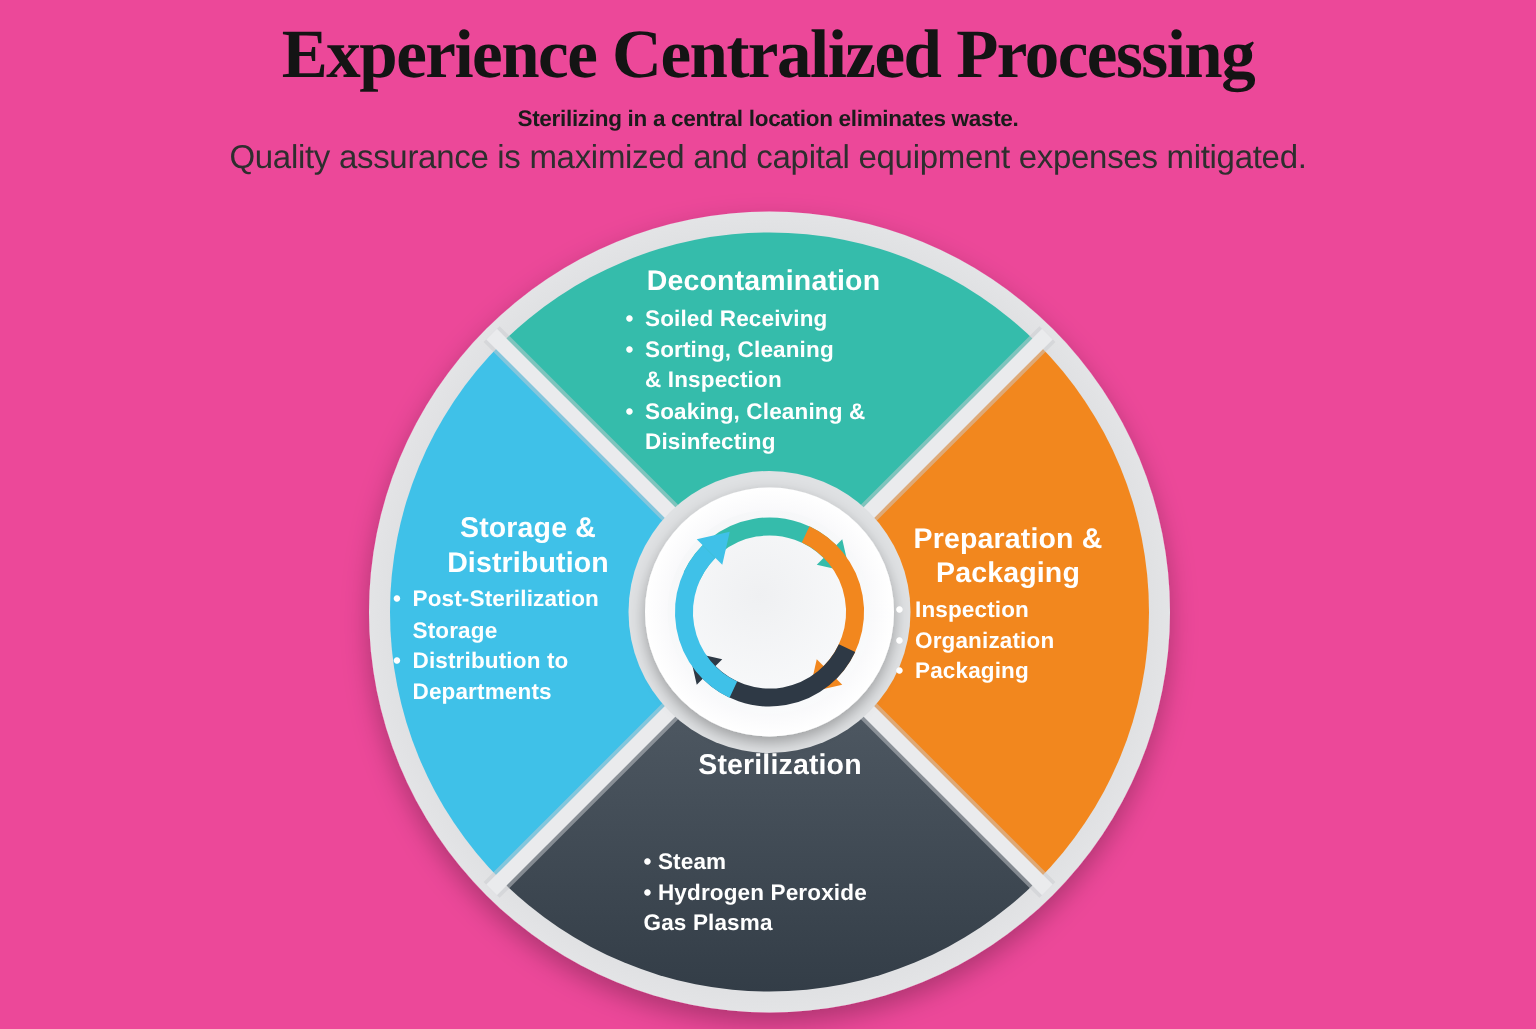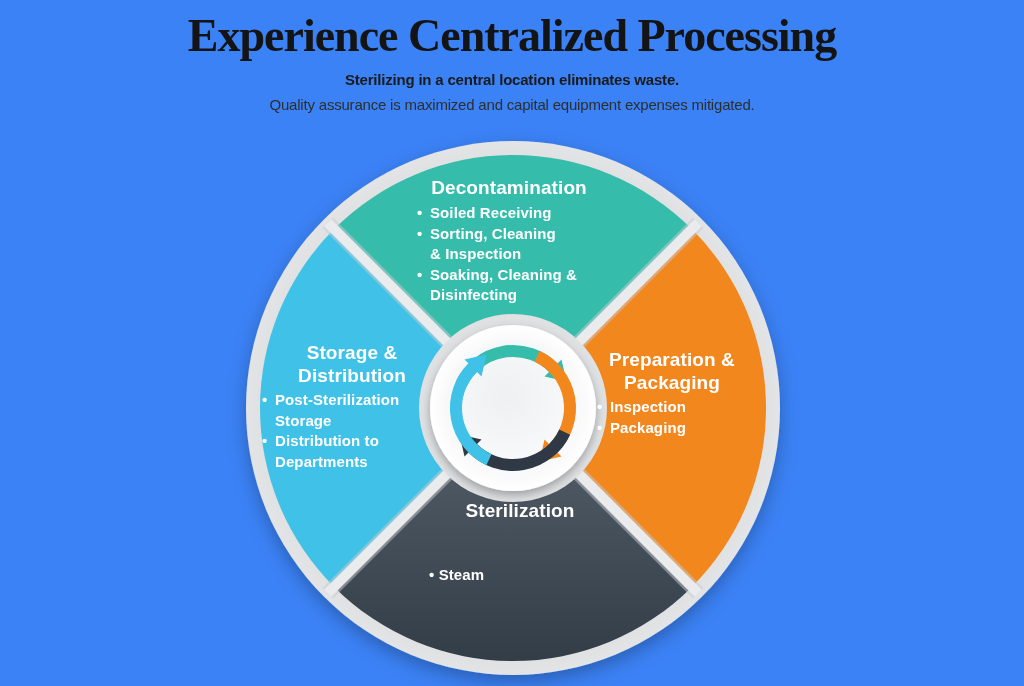--- a/index.html
+++ b/index.html
@@ -1,34 +1,34 @@
 <!DOCTYPE html>
 <html><head>
 <meta charset="utf-8">
 <style>
   html, body { margin: 0; padding: 0; background: #ffffff; }
   .page {
     position: relative; width: 1024px; height: 686px;
-    background: #3b82f6; overflow: hidden;
+    background: #ec4899; overflow: hidden;
     font-family: "Liberation Sans", sans-serif;
   }
   
   .header { position: absolute; left: 0; top: 0; width: 1024px; text-align: center; }
   .title {
     margin: 0; padding-top: 10px;
     font-family: "Liberation Serif", serif;
     font-size: 46px; line-height: 52px; font-weight: 700;
     color: #141414; letter-spacing: -1px;
   }
   .sub-bold {
     margin: 8px 0 0; font-size: 15px; line-height: 20px;
     font-weight: 700; color: #1b1b1b; letter-spacing: -0.2px;
   }
   .sub {
-    margin: 5px 0 0; font-size: 15px; line-height: 20px;
+    margin: 5px 0 0; font-size: 22px; line-height: 20px;
     font-weight: 400; color: #2e2e2e; letter-spacing: -0.2px;
   }
   
   .wheel { position: absolute; left: 0; top: 0; width: 1024px; height: 686px; }
   .wheel-svg { position: absolute; left: 213px; top: 108px; }
   
   .seg { position: absolute; color: #ffffff; }
   .seg h2 {
     margin: 0 0 3px; font-size: 19px; line-height: 23px; font-weight: 700;
     text-align: center; white-space: pre-line; letter-spacing: 0.1px;
@@ -154,25 +154,28 @@
         <li><span>Distribution to
 Departments</span></li>
       </ul>
     </section>
 
     <section class="seg seg-prep">
       <h2>Preparation &amp;
 Packaging</h2>
       <ul class="bullets">
         <li><span>Inspection</span></li>
+        <li><span>Organization</span></li>
         <li><span>Packaging</span></li>
       </ul>
     </section>
 
     <section class="seg seg-ster">
       <h2>Sterilization</h2>
       <ul class="bullets flush">
         <li><span>Steam</span></li>
+        <li><span>Hydrogen Peroxide
+Gas Plasma</span></li>
       </ul>
     </section>
 
   </div>
 </div>
 
 </body></html>

